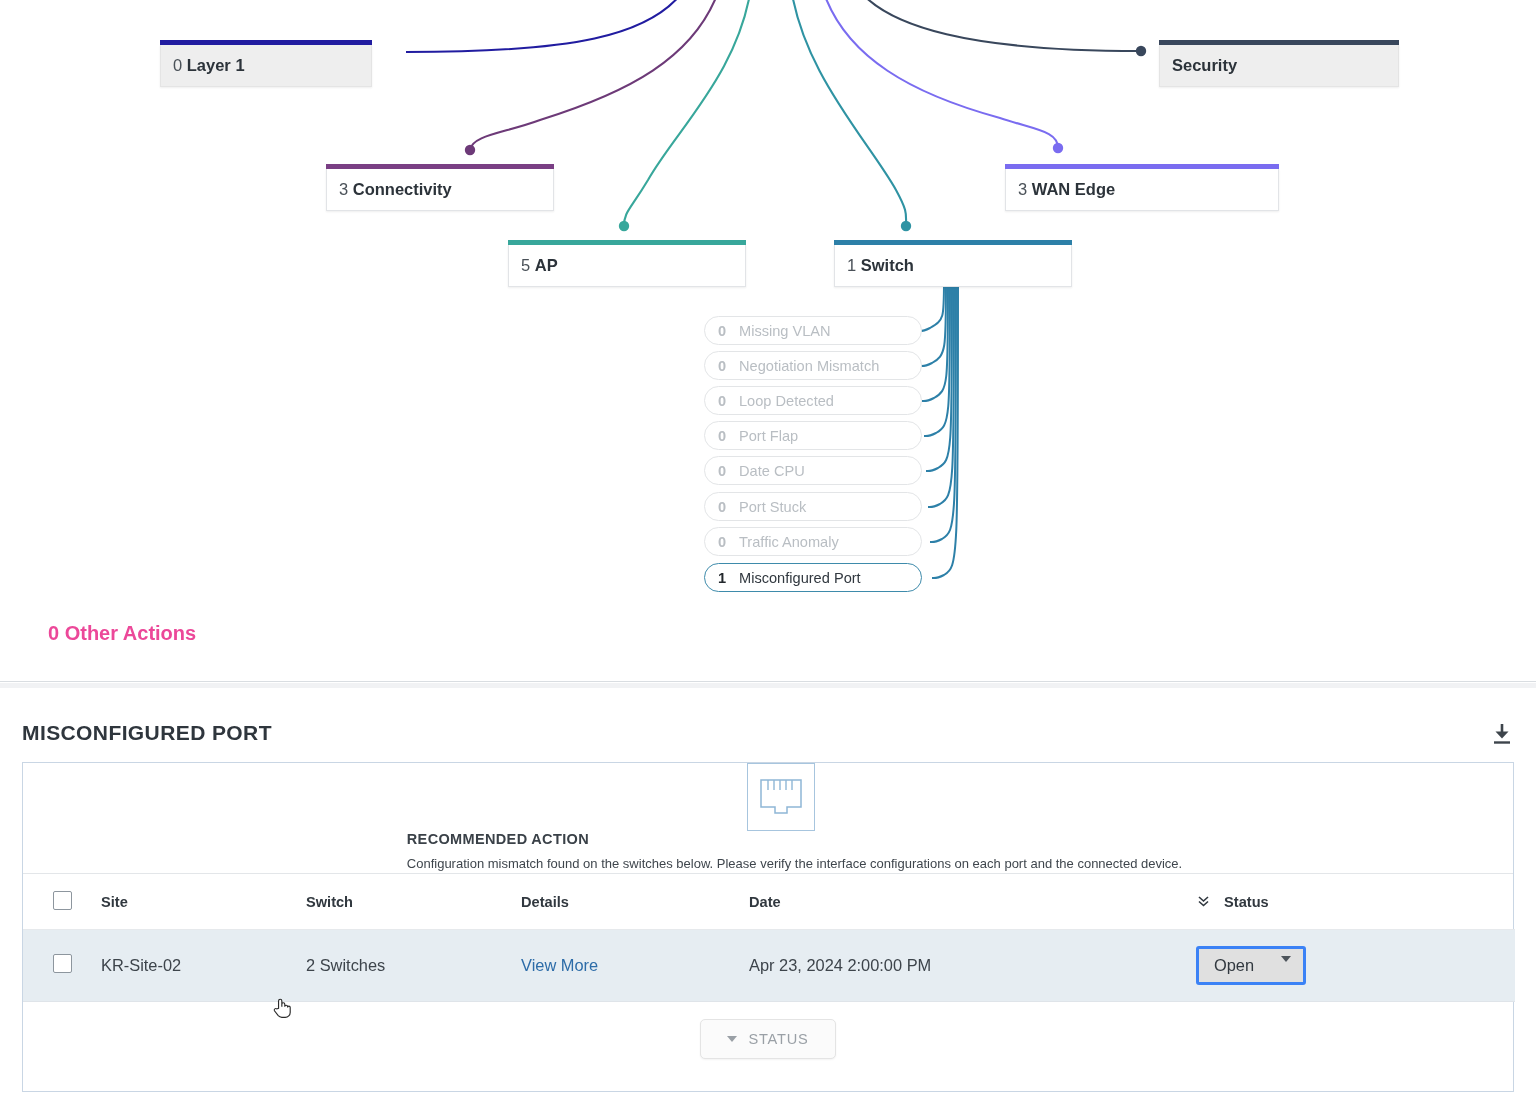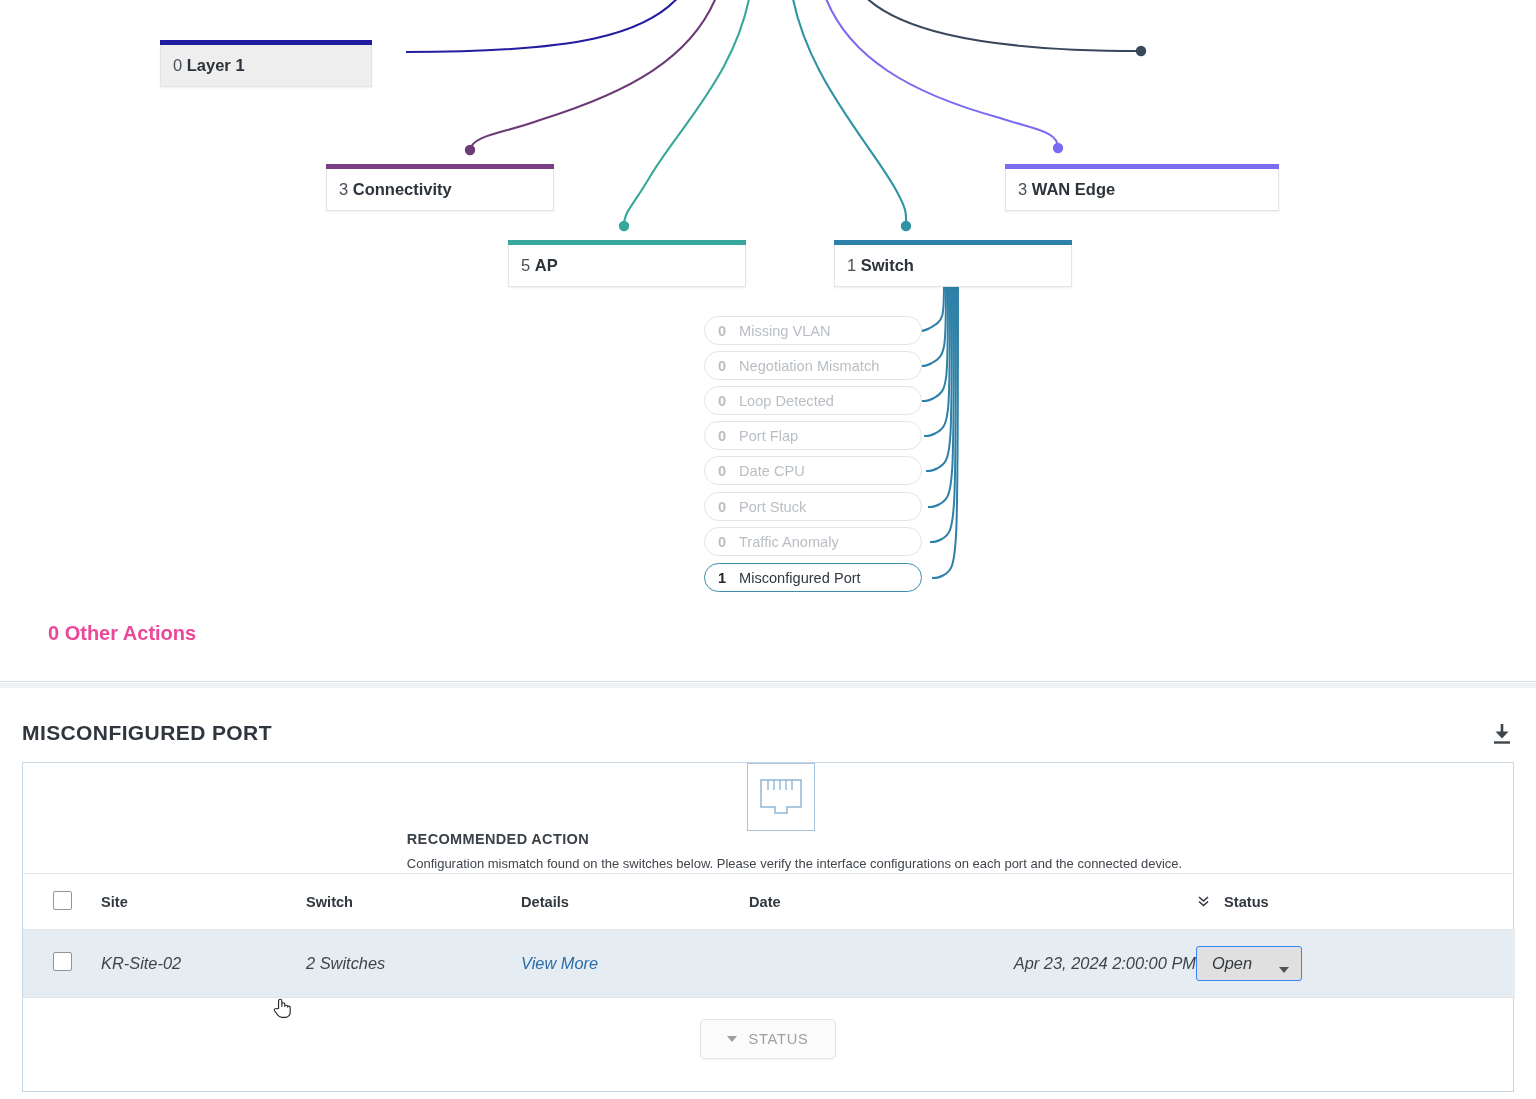--- a/index.html
+++ b/index.html
@@ -158,45 +158,45 @@
     color: #31383f;
     padding: 17px 0 16px 0;
     border-bottom: 1px solid #e6e9ec;
   }
   #issues-table td {
     font-size: 16.4px;
     color: #3d444b;
     padding: 16px 0;
     border-bottom: 1px solid #dfe4e9;
   }
-  #issues-table tbody tr { background: #e6edf2; font-style: italic; }
+  #issues-table tbody tr { background: #e6edf2; }
   .col-chk  { width: 78px; padding-left: 30px !important; }
   .col-site { width: 205px; }
   .col-sw   { width: 215px; }
   .col-det  { width: 228px; }
-  .col-date { width: 447px; text-align: right; }
+  .col-date { width: 447px; }
   .col-stat { width: 319px; }
 
   .chkbox {
     width: 19px; height: 19px;
     border: 1.4px solid #8d969e;
     border-radius: 2px;
     background: #fff;
     display: inline-block;
     cursor: pointer;
   }
   .link { color: #2d6ca8; cursor: pointer; }
   .dblchev { display: inline-block; margin-right: 9px; vertical-align: -1px; }
 
   .status-btn {
     display: inline-flex;
-    align-items: flex-end;
+    align-items: flex-start;
     gap: 27px;
     background: #e0e0e0;
-    border: 1px solid #3b82f6;
+    border: 3px solid #3b82f6;
     border-radius: 3px;
     padding: 7px 12px 7px 15px;
     font-size: 16.4px;
     color: #31383f;
     cursor: pointer;
   }
   .caret-down {
     width: 0; height: 0;
     border-left: 5px solid transparent;
     border-right: 5px solid transparent;
@@ -276,20 +276,25 @@
       <path d="M 958 282 C 958 562, 958 567, 944 575 C 936 579, 934 578, 932 578"></path>
     </g>
   </svg>
 
   <div class="node greybg" style="left:160px; top:45px; width:212px;">
     <span class="bar" style="background:#211ca0;"></span>
     <span class="cnt">0 </span>
     <span class="lbl">Layer 1</span>
   </div>
 
+  <div class="node greybg" style="left:1159px; top:45px; width:240px;">
+    <span class="bar" style="background:#39475c;"></span>
+    <span class="cnt"></span>
+    <span class="lbl">Security</span>
+  </div>
 
   <div class="node" style="left:326px; top:169px; width:228px;">
     <span class="bar" style="background:#7a3f84;"></span>
     <span class="cnt">3 </span>
     <span class="lbl">Connectivity</span>
   </div>
 
   <div class="node" style="left:1005px; top:169px; width:274px;">
     <span class="bar" style="background:#7a6cf0;"></span>
     <span class="cnt">3 </span>

